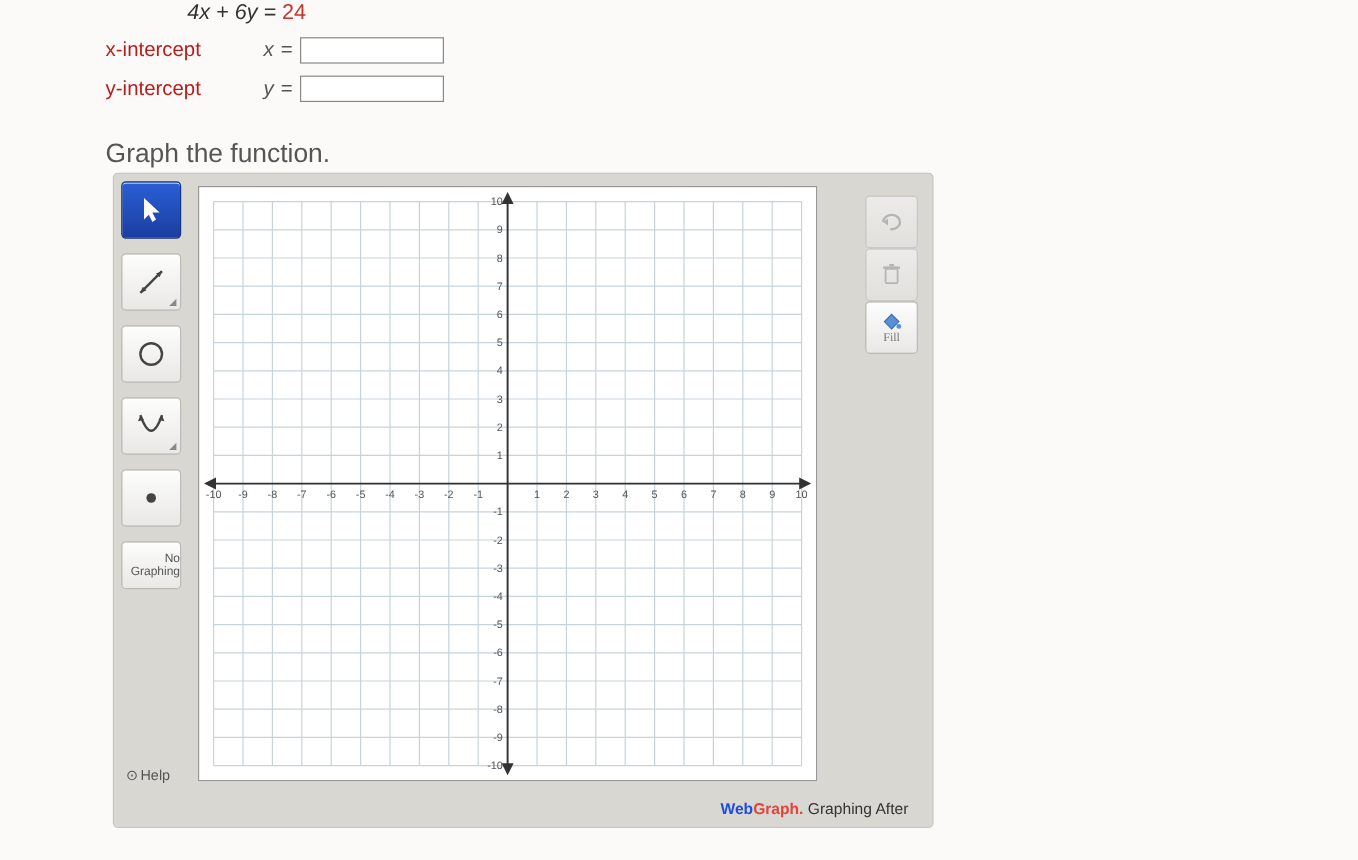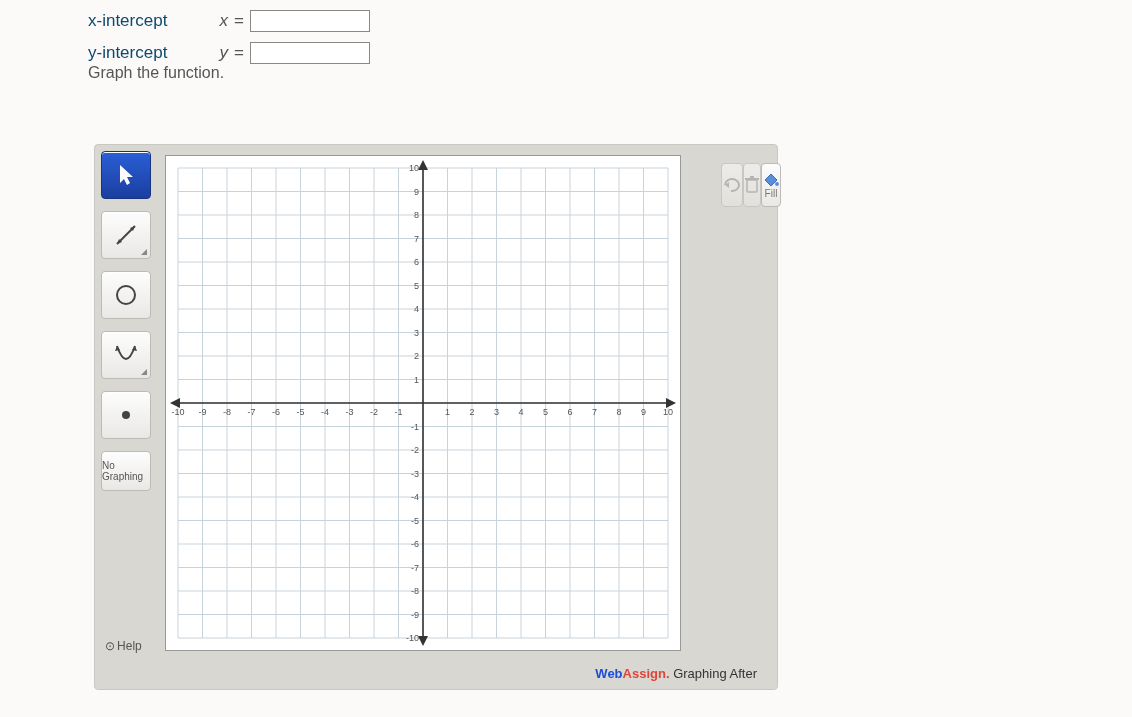--- a/index.html
+++ b/index.html
@@ -31,31 +31,32 @@
     font-style: italic;
     color: #333;
   }
   .equation .num24 { color: #c8322b; font-style: normal; }
   .intercept-row {
     display: flex;
     align-items: center;
     margin-top: 10px;
     font-size: 17px;
   }
-  .intercept-label { width: 110px; color: #0c4a6e; }
+  .intercept-label { width: 110px; color: #b91c1c; }
   .intercept-var { width: 30px; font-style: italic; color: #555; text-align: right; }
   .eq-sign { margin: 0 6px; color: #555; }
   .ans-input {
     width: 120px; height: 22px;
     background: #fff;
     border: 1px solid #888;
     display: inline-block;
   }
   .prompt {
-    font-size: 16px;
+    margin-top: 30px;
+    font-size: 22px;
     color: #555;
   }
   .grapher {
     position: absolute;
     left: 94px;
     top: 144px;
     width: 684px;
     height: 546px;
     background: #d9d7d2;
     border: 1px solid #c9c7c2;
@@ -90,21 +91,21 @@
   }
   .no-sol {
     width: 50px; height: 40px;
     background: linear-gradient(#fdfdfd,#e9e8e5);
     border: 1px solid #bdbbb6;
     border-radius: 4px;
     font-size: 10px;
     color: #555;
     display: flex;
     flex-direction: column;
-    align-items: flex-start;
+    align-items: flex-end;
     justify-content: center;
     line-height: 1.1;
   }
   .help-link {
     position: absolute;
     left: 10px; bottom: 36px;
     font-size: 12px;
     color: #555;
   }
   .help-link::before {
@@ -118,21 +119,22 @@
     left: 70px; top: 10px;
     width: 516px; height: 496px;
     background: #fff;
     border: 1px solid #999;
   }
   .right-tools {
     position: absolute;
     right: 8px; top: 18px;
     width: 48px;
     display: flex;
-    flex-direction: row;
+    flex-direction: column;
+    font-family: Liberation Serif, serif;
   }
   .rt-btn {
     width: 44px; height: 44px;
     background: linear-gradient(#fdfdfd,#e9e8e5);
     border: 1px solid #bdbbb6;
     border-radius: 4px;
     display: flex;
     flex-direction: column;
     align-items: center;
     justify-content: center;
@@ -178,20 +180,23 @@
   }
   .chev { font-size: 14px; color: #555; }
   svg.icon { display:block; }
 </style>
 </head>
 <body>
 
 <div class="page">
 
   <div class="question">
+    <div class="equation">
+      <span>4</span><span>x</span><span> + </span><span>6</span><span>y</span><span> = </span><span class="num24">24</span>
+    </div>
 
     <div class="intercept-row">
       <span class="intercept-label">x-intercept</span>
       <span class="intercept-var">x</span>
       <span class="eq-sign">=</span>
       <span class="ans-input"></span>
     </div>
 
     <div class="intercept-row">
       <span class="intercept-label">y-intercept</span>
@@ -363,18 +368,18 @@
             <path d="M3 8 L9 2 L15 8 L9 14 Z" fill="#5a8fd6" stroke="#3a6fb6"></path>
             <circle cx="15" cy="12" r="2" fill="#5a8fd6"></circle>
           </svg>
         <span>Fill</span>
       </div>
     </div>
 
     <a class="help-link"><span>Help</span></a>
 
     <div class="footer-brand">
-      <span class="web">Web</span><span class="assign">Assign.</span><span> Graphing After</span>
+      <span class="web">Web</span><span class="assign">Graph.</span><span> Graphing After</span>
     </div>
   </div>
 
 
 </div>
 
 </body></html>

